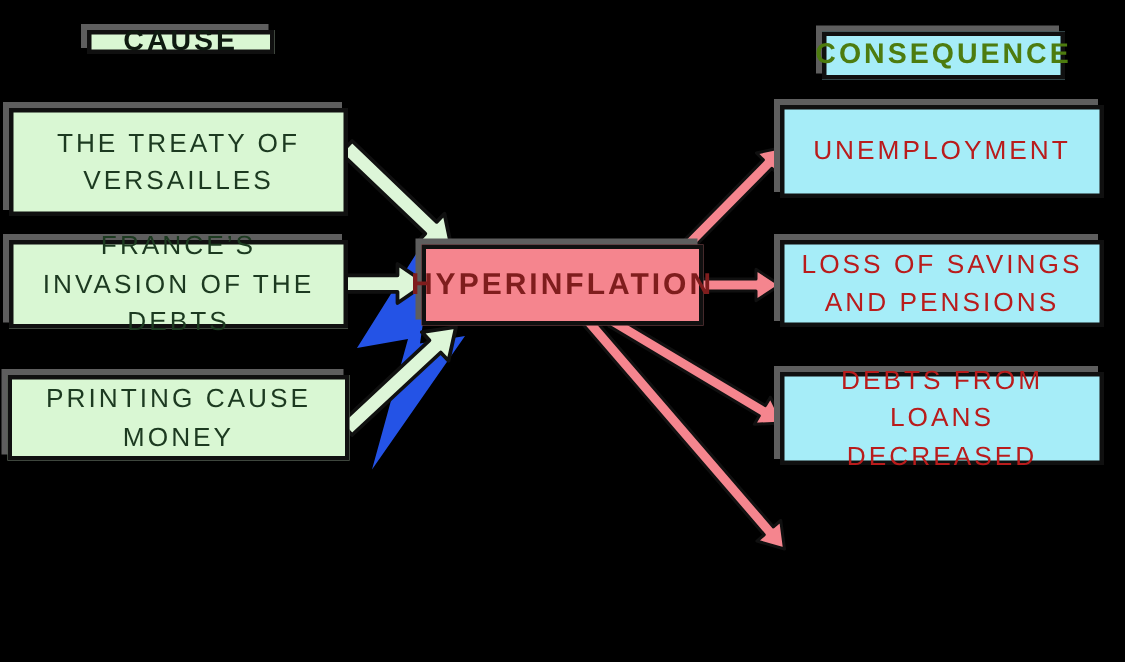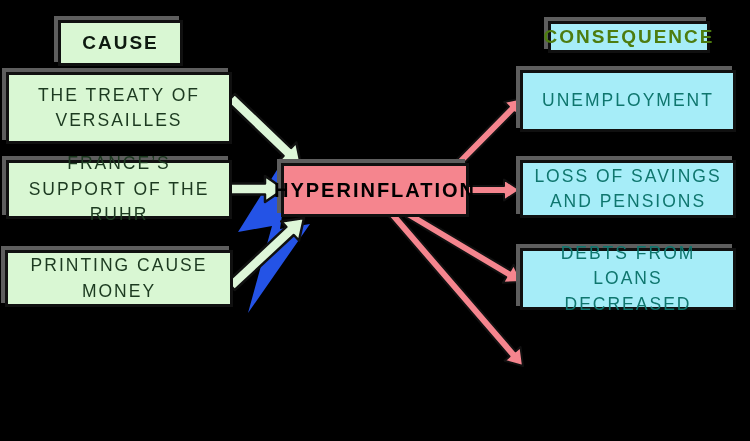--- a/index.html
+++ b/index.html
@@ -18,27 +18,27 @@
     border:3px solid #101010;
     display:flex;
     align-items:center;
     justify-content:center;
     text-align:center;
     letter-spacing:2px;
     line-height:1.45;
     box-shadow:-4px -4px 0 #5e5e5e;
   }
   .cause-fill{background:#d9f7d3;color:#1c3a20;}
-  .conseq-fill{background:#a6edf8;color:#0f766e;}
+  .conseq-fill{background:#a6edf8;color:#b91c1c;}
   .header{font-size:19px;font-weight:bold;letter-spacing:2px;color:#0e1a10;}
   .conseq-fill.header{color:#4d7c0f;}
   .node{font-size:17.5px;padding:2px 8px;}
-  .center-fill{background:#f5858e;color:#000000;font-size:20px;font-weight:bold;letter-spacing:2px;}
+  .center-fill{background:#f5858e;color:#7f1d1d;font-size:20px;font-weight:bold;letter-spacing:2px;}
 
-  #box-cause{left:58px;top:20px;width:125px;height:46px;}
+  #box-cause{left:58px;top:20px;width:125px;height:16px;}
   #box-treaty{left:6px;top:72px;width:226px;height:72px;}
   #box-france{left:6px;top:160px;width:226px;height:59px;}
   #box-printing{left:5px;top:250px;width:228px;height:57px;}
   #box-hyper{left:281px;top:163px;width:188px;height:54px;}
   #box-consequence{left:548px;top:21px;width:162px;height:32px;}
   #box-unemployment{left:520px;top:70px;width:216px;height:62px;}
   #box-loss{left:520px;top:160px;width:216px;height:58px;}
   #box-debts{left:520px;top:248px;width:216px;height:62px;}
   #box-increased{left:520px;top:337px;width:216px;height:81px;}
 </style>
@@ -60,21 +60,21 @@
 
   <div class="box cause-fill header" id="box-cause">
     <span>CAUSE</span>
   </div>
 
   <div class="box cause-fill node" id="box-treaty">
     <span>THE TREATY OF VERSAILLES</span>
   </div>
 
   <div class="box cause-fill node" id="box-france">
-    <span>FRANCE’S SUPPORT OF THE RUHR</span>
+    <span>FRANCE’S INVASION OF THE DEBTS</span>
   </div>
 
   <div class="box cause-fill node" id="box-printing">
     <span>PRINTING CAUSE MONEY</span>
   </div>
 
   <div class="box center-fill" id="box-hyper">
     <span>HYPERINFLATION</span>
   </div>
 

